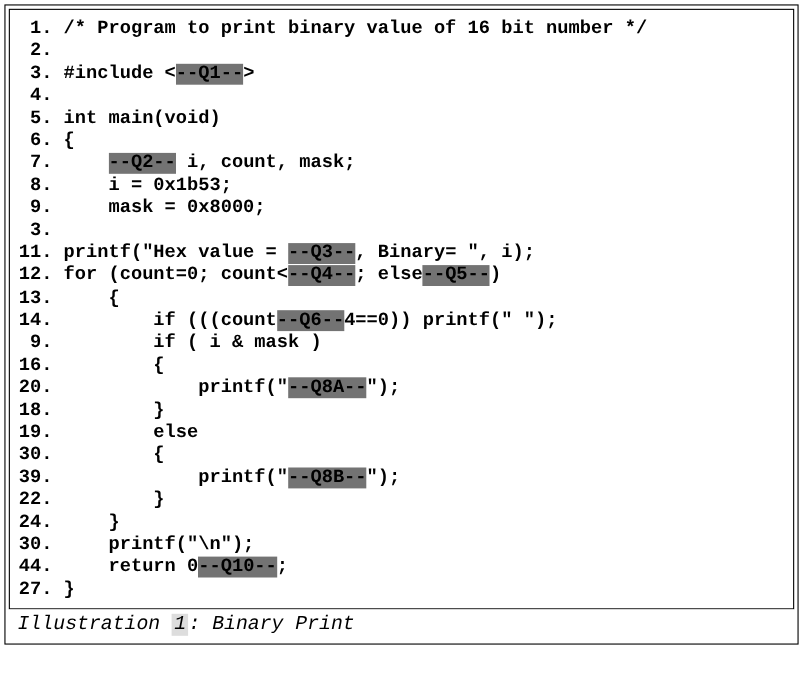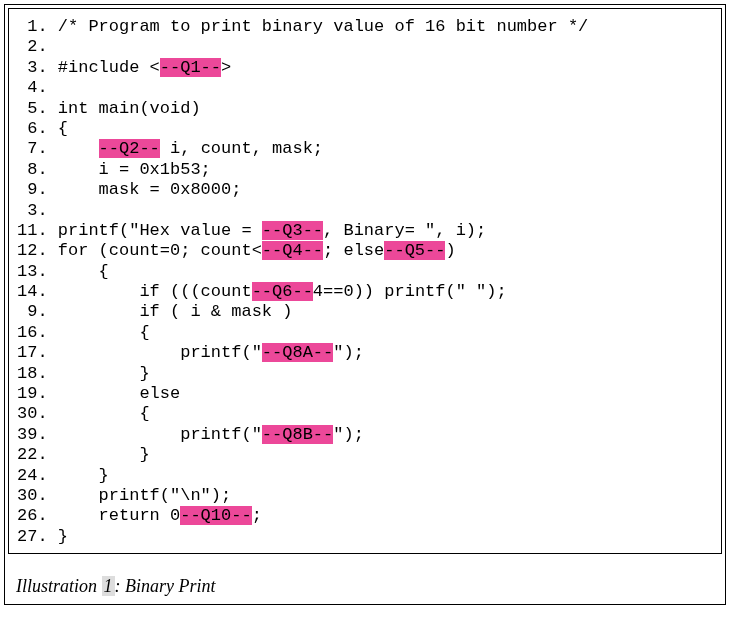--- a/index.html
+++ b/index.html
@@ -15,43 +15,43 @@
       width: 730px;
     }
     .outer-border {
       border: 1px solid #000;
       padding: 3px;
     }
     .code-box {
       border: 1px solid #000;
       padding: 8px 10px 6px 8px;
       background: #fff;
+      font-weight: bold;
     }
     .code-line {
       white-space: pre;
       line-height: 1.2;
       color: #000;
       font-family: "Courier New", Courier, monospace;
     }
     .line-num {
       display: inline-block;
       width: 2ch;
       text-align: right;
     }
     .hl {
-      background-color: #ec4899;
+      background-color: #737373;
       margin-top: 32px;
     }
     .caption {
-      font-family: Liberation Serif, serif;
+      font-family: Liberation Mono, monospace;
       font-style: italic;
       font-size: 18px;
       padding: 4px 8px 4px 8px;
       background: #fff;
-      margin-top: 18px;
     }
     .caption .num-bg {
       background-color: #ddd;
       font-style: italic;
       padding: 0 2px;
     }
   </style>
 </head>
 <body>
 
@@ -66,25 +66,25 @@
     <div class="code-line"><span class="line-num"> 7</span><span>.     </span><span class="hl">--Q2--</span><span> i, count, mask;</span></div>
     <div class="code-line"><span class="line-num"> 8</span><span>.     i = 0x1b53;</span></div>
     <div class="code-line"><span class="line-num"> 9</span><span>.     mask = 0x8000;</span></div>
     <div class="code-line"><span class="line-num">3</span><span>.</span></div>
     <div class="code-line"><span class="line-num">11</span><span>. printf("Hex value = </span><span class="hl">--Q3--</span><span>, Binary= ", i);</span></div>
     <div class="code-line"><span class="line-num">12</span><span>. for (count=0; count&lt;</span><span class="hl">--Q4--</span><span>; else</span><span class="hl">--Q5--</span><span>)</span></div>
     <div class="code-line"><span class="line-num">13</span><span>.     {</span></div>
     <div class="code-line"><span class="line-num">14</span><span>.         if (((count</span><span class="hl">--Q6--</span><span>4==0)) printf(" ");</span></div>
     <div class="code-line"><span class="line-num">9</span><span>.         if ( i &amp; mask )</span></div>
     <div class="code-line"><span class="line-num">16</span><span>.         {</span></div>
-    <div class="code-line"><span class="line-num">17</span><span>.             printf("</span><span class="hl">--Q8A--</span><span>");</span></div>
+    <div class="code-line"><span class="line-num">20</span><span>.             printf("</span><span class="hl">--Q8A--</span><span>");</span></div>
     <div class="code-line"><span class="line-num">18</span><span>.         }</span></div>
     <div class="code-line"><span class="line-num">19</span><span>.         else</span></div>
     <div class="code-line"><span class="line-num">30</span><span>.         {</span></div>
     <div class="code-line"><span class="line-num">39</span><span>.             printf("</span><span class="hl">--Q8B--</span><span>");</span></div>
     <div class="code-line"><span class="line-num">22</span><span>.         }</span></div>
     <div class="code-line"><span class="line-num">24</span><span>.     }</span></div>
     <div class="code-line"><span class="line-num">30</span><span>.     printf("\n");</span></div>
-    <div class="code-line"><span class="line-num">26</span><span>.     return 0</span><span class="hl">--Q10--</span><span>;</span></div>
+    <div class="code-line"><span class="line-num">44</span><span>.     return 0</span><span class="hl">--Q10--</span><span>;</span></div>
     <div class="code-line"><span class="line-num">27</span><span>. }</span></div>
   </div>
   <div class="caption"><span>Illustration </span><span class="num-bg">1</span><span>: Binary Print</span></div>
 </div>
 
 </body></html>

